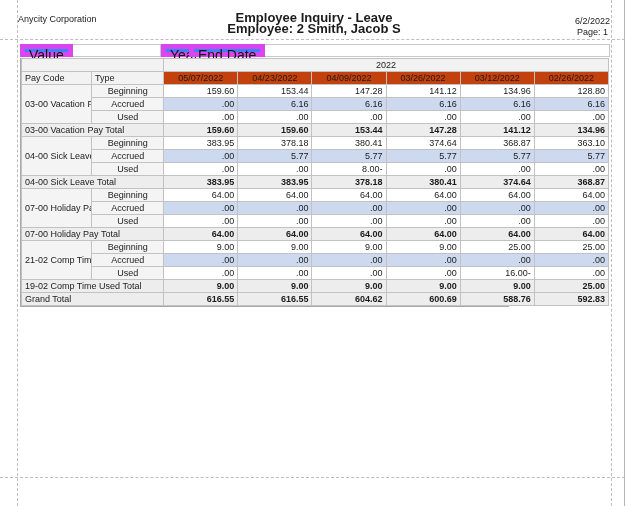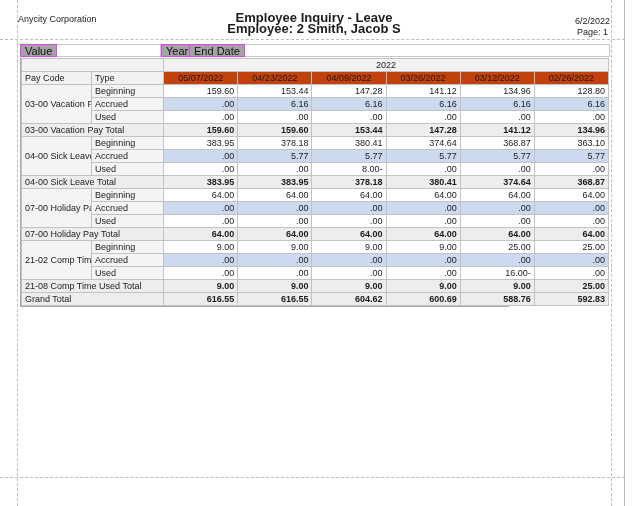--- a/index.html
+++ b/index.html
@@ -88,24 +88,24 @@
     left: 20px; top: 44px;
     width: 590px;
     height: 14px;
   }
   .chip {
     position: absolute;
     top: 0;
     height: 13px;
     line-height: 13px;
     padding: 0 4px;
-    background: #a3a3a3;
-    border: 1px solid #d946ef;
+    background: #3b82f6;
+    border: 5px solid #d946ef;
     box-sizing: border-box;
-    font-size: 11px;
+    font-size: 14px;
     white-space: nowrap;
     color: #111;
   }
   #chip-value   { left: 0px;   }
   #chip-year    { left: 141px; }
   #chip-enddate { left: 169px; text-align: right; }
 
   .dropzone {
     position: absolute;
     top: 0;
@@ -165,21 +165,21 @@
     text-align: left;
   }
 
   
   td.rowlabel {
     background: #f4f4f4;
     text-align: left;
   }
   td.typelabel {
     background: #f4f4f4;
-    text-align: left;
+    text-align: center;
   }
   td.num {
     background: #ffffff;
     text-align: right;
   }
   tr.accrued td.num { background: #ccd9ef; }
   tr.accrued td.typelabel { background: #f4f4f4; }
 
   tr.total td {
     background: #ededed;
@@ -397,21 +397,21 @@
           <tr>
             <td class="typelabel">Used</td>
             <td class="num">.00</td>
             <td class="num">.00</td>
             <td class="num">.00</td>
             <td class="num">.00</td>
             <td class="num">16.00-</td>
             <td class="num">.00</td>
           </tr>
           <tr class="total">
-            <td class="rowlabel" colspan="2">21-08 Comp Time Used Total</td>
+            <td class="rowlabel" colspan="2">19-02 Comp Time Used Total</td>
             <td class="num">9.00</td>
             <td class="num">9.00</td>
             <td class="num">9.00</td>
             <td class="num">9.00</td>
             <td class="num">9.00</td>
             <td class="num">25.00</td>
           </tr>
           <tr class="grand">
             <td class="rowlabel" colspan="2">Grand Total</td>
             <td class="num">616.55</td>

